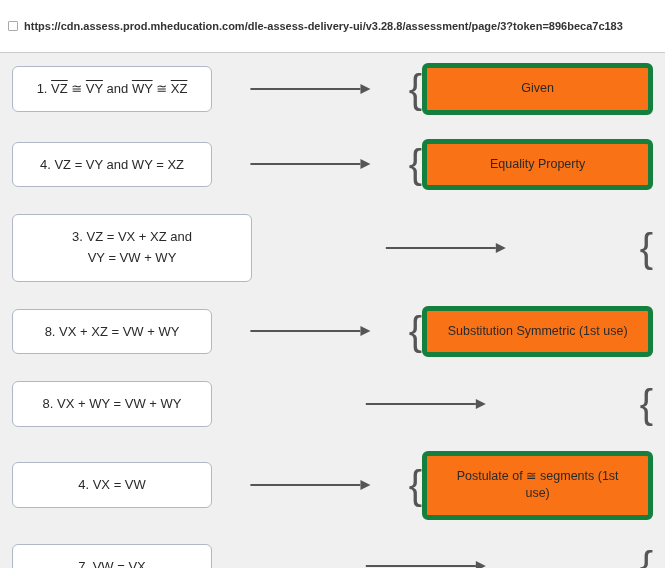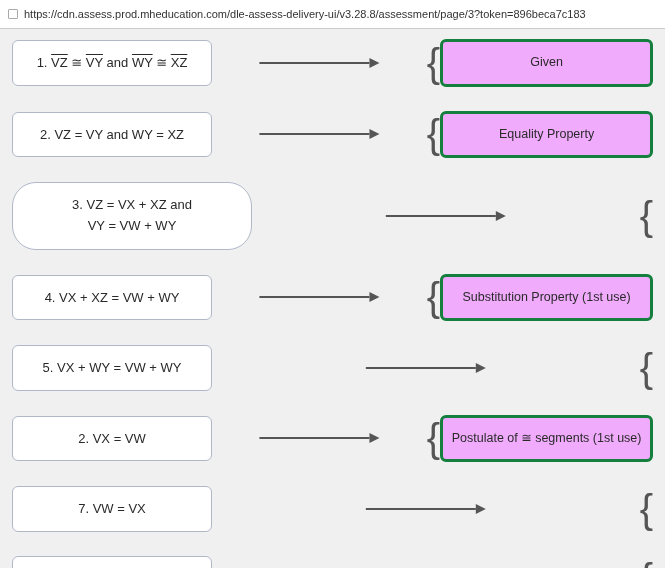--- a/index.html
+++ b/index.html
@@ -6,26 +6,27 @@
     body {
       font-family: Arial, sans-serif;
       background: #f0f0f0;
       width: 665px;
       min-height: 568px;
       overflow-x: hidden;
     }
     .url-bar {
       background: white;
       border-bottom: 1px solid #ccc;
-      padding: 8px 8px;
+      padding: 20px 8px;
       font-size: 11px;
       color: #333;
       display: flex;
       align-items: center;
       gap: 6px;
+      font-weight: bold;
     }
     .url-bar-icon {
       width: 10px;
       height: 10px;
       border: 1px solid #aaa;
       border-radius: 1px;
       display: inline-block;
     }
     .main-content {
       padding: 10px 12px;
@@ -55,38 +56,37 @@
     }
     .curly-brace {
       font-size: 40px;
       color: #555;
       line-height: 1;
       flex-shrink: 0;
       display: flex;
       align-items: center;
     }
     .reason-box {
-      background: #f0abfc;
-      border: 3px solid #15803d;
+      background: #f97316;
+      border: 5px solid #15803d;
       border-radius: 6px;
-      padding: 12px 0;
+      padding: 12px 16px;
       font-size: 12.5px;
       color: #2a2a2a;
       text-align: center;
       flex: 1;
       line-height: 1.4;
     }
     
     .overline {
       text-decoration: overline;
     }
     
     .two-line {
       line-height: 1.6;
-      border-radius: 24px;
     }
     .connector-wrap {
       display: flex;
       align-items: center;
       flex: 1;
       padding: 0 4px;
     }
     .arrow-svg {
       flex: 1;
     }
@@ -110,21 +110,21 @@
         <line x1="0" y1="10" x2="110" y2="10" stroke="#555" stroke-width="2"></line>
         <polygon points="110,5 120,10 110,15" fill="#555"></polygon>
       </svg>
     </div>
     <div class="curly-brace">{</div>
     <div class="reason-box">Given</div>
   </div>
 
   <div class="proof-row">
     <div class="statement-box">
-      2. VZ = VY and WY = XZ
+      4. VZ = VY and WY = XZ
     </div>
     <div class="connector-wrap">
       <svg class="arrow-svg" height="20" viewBox="0 0 120 20" xmlns="http://www.w3.org/2000/svg">
         <line x1="0" y1="10" x2="110" y2="10" stroke="#555" stroke-width="2"></line>
         <polygon points="110,5 120,10 110,15" fill="#555"></polygon>
       </svg>
     </div>
     <div class="curly-brace">{</div>
     <div class="reason-box">Equality Property</div>
   </div>
@@ -137,48 +137,48 @@
       <svg class="arrow-svg" height="20" viewBox="0 0 120 20" xmlns="http://www.w3.org/2000/svg">
         <line x1="0" y1="10" x2="110" y2="10" stroke="#555" stroke-width="2"></line>
         <polygon points="110,5 120,10 110,15" fill="#555"></polygon>
       </svg>
     </div>
     <div class="curly-brace">{</div>
   </div>
 
   <div class="proof-row">
     <div class="statement-box">
-      4. VX + XZ = VW + WY
-    </div>
-    <div class="connector-wrap">
-      <svg class="arrow-svg" height="20" viewBox="0 0 120 20" xmlns="http://www.w3.org/2000/svg">
-        <line x1="0" y1="10" x2="110" y2="10" stroke="#555" stroke-width="2"></line>
-        <polygon points="110,5 120,10 110,15" fill="#555"></polygon>
-      </svg>
-    </div>
-    <div class="curly-brace">{</div>
-    <div class="reason-box">Substitution Property (1st use)</div>
-  </div>
-
-  <div class="proof-row">
-    <div class="statement-box">
-      5. VX + WY = VW + WY
-    </div>
-    <div class="connector-wrap">
-      <svg class="arrow-svg" height="20" viewBox="0 0 120 20" xmlns="http://www.w3.org/2000/svg">
-        <line x1="0" y1="10" x2="110" y2="10" stroke="#555" stroke-width="2"></line>
-        <polygon points="110,5 120,10 110,15" fill="#555"></polygon>
-      </svg>
-    </div>
-    <div class="curly-brace">{</div>
-  </div>
-
-  <div class="proof-row">
-    <div class="statement-box">
-      2. VX = VW
+      8. VX + XZ = VW + WY
+    </div>
+    <div class="connector-wrap">
+      <svg class="arrow-svg" height="20" viewBox="0 0 120 20" xmlns="http://www.w3.org/2000/svg">
+        <line x1="0" y1="10" x2="110" y2="10" stroke="#555" stroke-width="2"></line>
+        <polygon points="110,5 120,10 110,15" fill="#555"></polygon>
+      </svg>
+    </div>
+    <div class="curly-brace">{</div>
+    <div class="reason-box">Substitution Symmetric (1st use)</div>
+  </div>
+
+  <div class="proof-row">
+    <div class="statement-box">
+      8. VX + WY = VW + WY
+    </div>
+    <div class="connector-wrap">
+      <svg class="arrow-svg" height="20" viewBox="0 0 120 20" xmlns="http://www.w3.org/2000/svg">
+        <line x1="0" y1="10" x2="110" y2="10" stroke="#555" stroke-width="2"></line>
+        <polygon points="110,5 120,10 110,15" fill="#555"></polygon>
+      </svg>
+    </div>
+    <div class="curly-brace">{</div>
+  </div>
+
+  <div class="proof-row">
+    <div class="statement-box">
+      4. VX = VW
     </div>
     <div class="connector-wrap">
       <svg class="arrow-svg" height="20" viewBox="0 0 120 20" xmlns="http://www.w3.org/2000/svg">
         <line x1="0" y1="10" x2="110" y2="10" stroke="#555" stroke-width="2"></line>
         <polygon points="110,5 120,10 110,15" fill="#555"></polygon>
       </svg>
     </div>
     <div class="curly-brace">{</div>
     <div class="reason-box">Postulate of ≅ segments (1st use)</div>
   </div>

